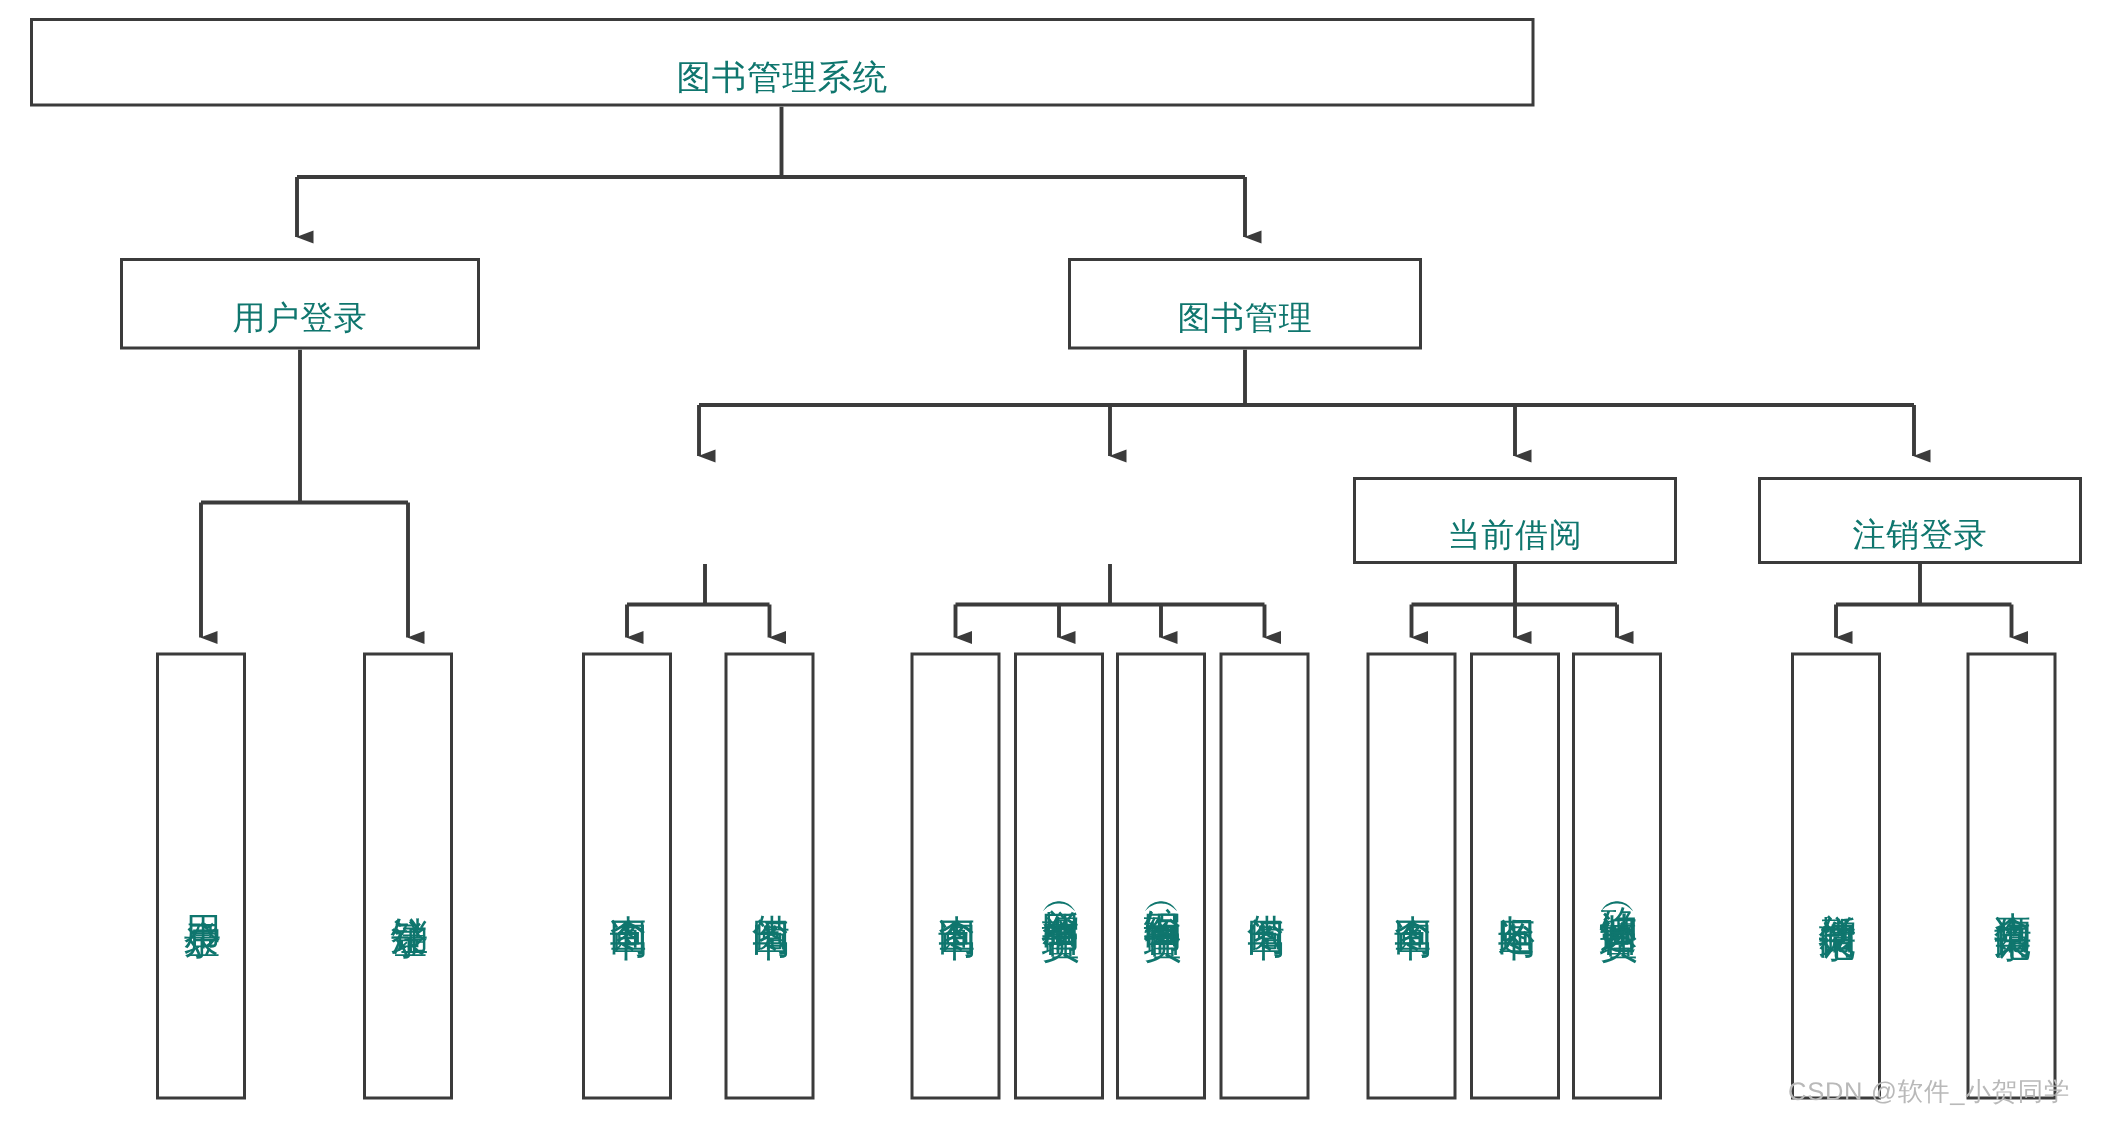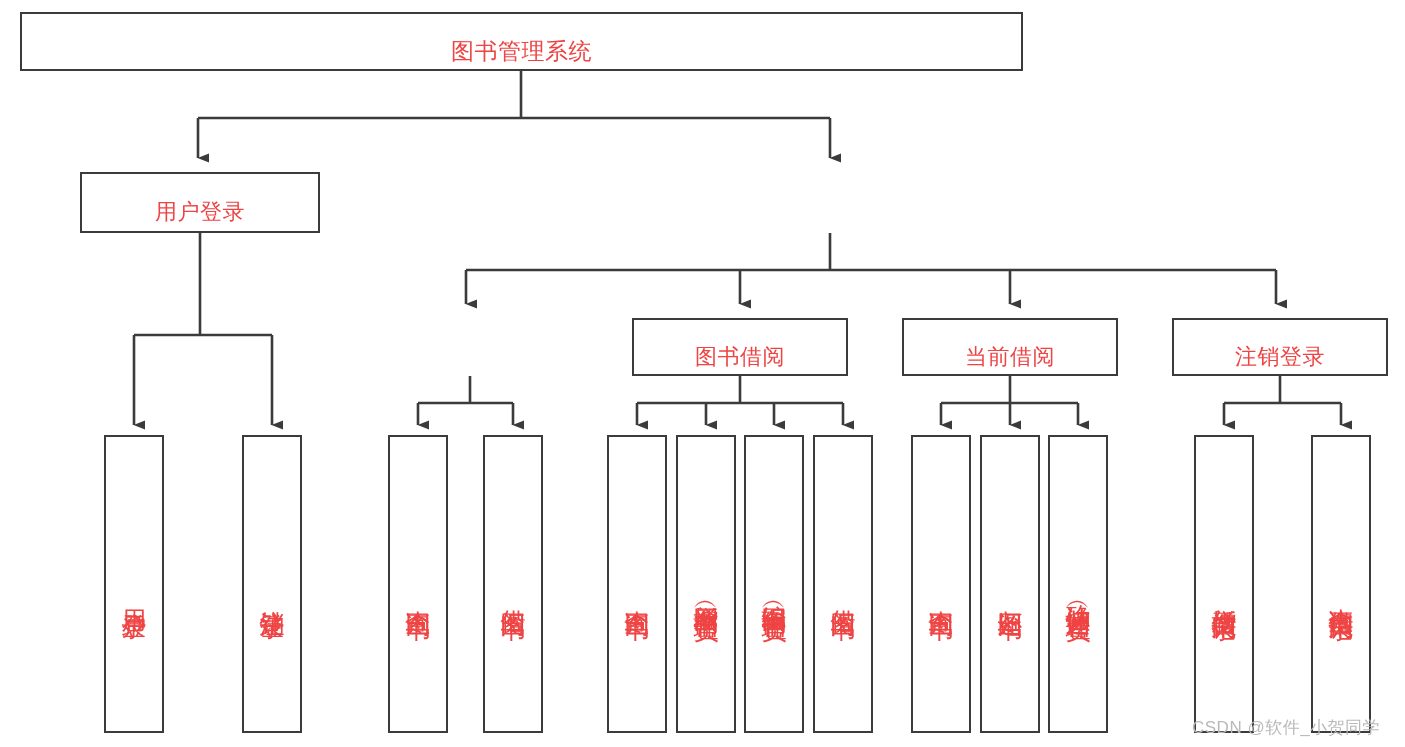--- a/index.html
+++ b/index.html
@@ -35,21 +35,21 @@
     display: flex;
     align-items: center;
     justify-content: center;
     color: #2e2e2e;
   }
   .node-label {
     display: block;
     text-align: center;
     line-height: 1.22;
     letter-spacing: 0.5px;
-    color: #ef4444;
+    color: #0f766e;
     white-space: nowrap;
     margin-top: 20px;
   }
   
   .node-h .node-label {
     font-size: 22px;
     writing-mode: horizontal-tb;
   }
   .node-root .node-label {
     font-size: 23px;
@@ -135,25 +135,25 @@
   </svg>
 
   <div class="node-box node-h node-root" style="left:20px; top:12px; width:1003px; height:59px;">
     <span class="node-label">图书管理系统</span>
   </div>
 
   <div class="node-box node-h" style="left:80px; top:172px; width:240px; height:61px;">
     <span class="node-label">用户登录</span>
   </div>
 
-
-
-  <div class="node-box node-h" style="left:632px; top:318px; width:216px; height:58px;">
-    <span class="node-label">图书借阅</span>
-  </div>
+  <div class="node-box node-h" style="left:712px; top:172px; width:236px; height:61px;">
+    <span class="node-label">图书管理</span>
+  </div>
+
+
 
   <div class="node-box node-h" style="left:902px; top:318px; width:216px; height:58px;">
     <span class="node-label">当前借阅</span>
   </div>
 
   <div class="node-box node-h" style="left:1172px; top:318px; width:216px; height:58px;">
     <span class="node-label">注销登录</span>
   </div>
 
   <div class="node-box node-v" style="left:104px; top:435px; width:60px; height:298px;">

